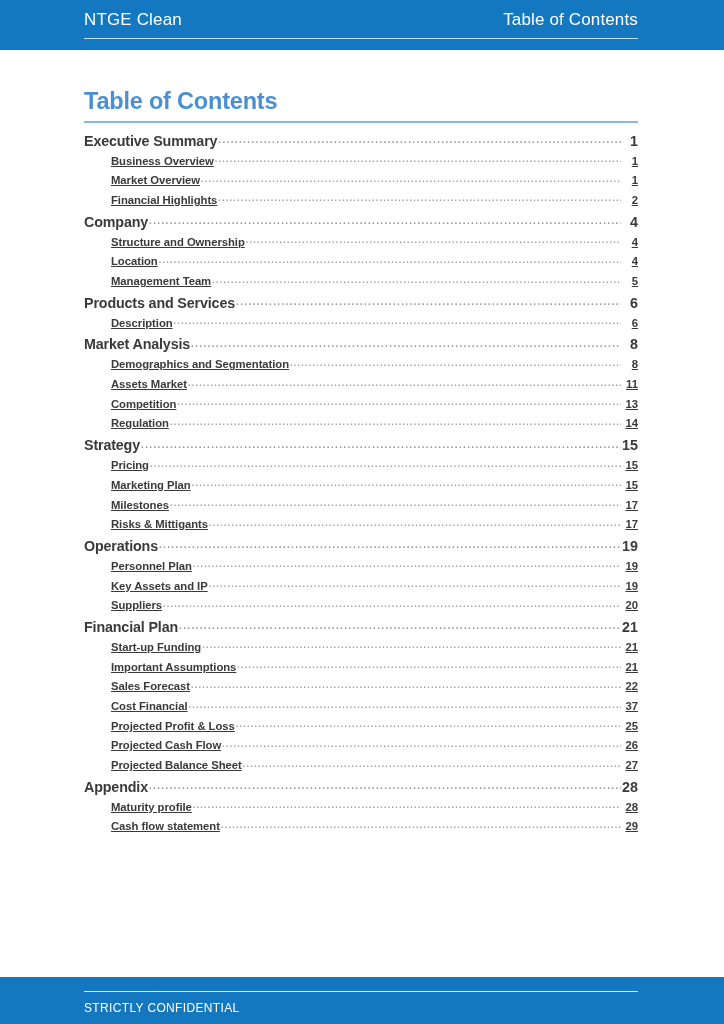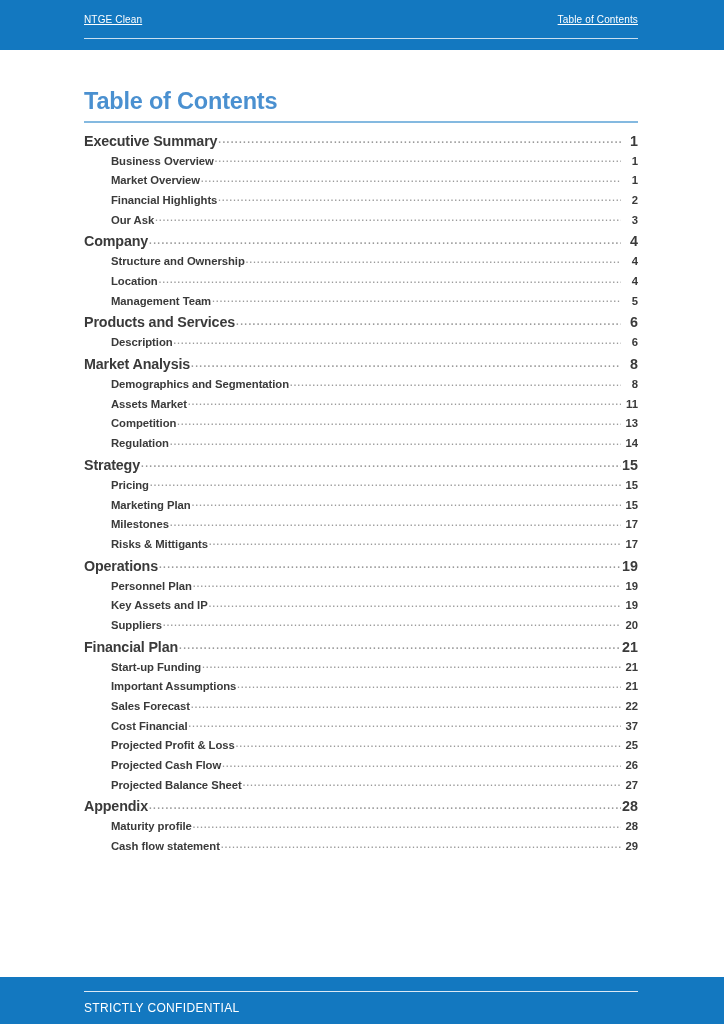--- a/index.html
+++ b/index.html
@@ -39,25 +39,24 @@
     top: 13px;
     height: 22px;
     display: flex;
     align-items: flex-start;
     justify-content: space-between;
     border-bottom: 1px solid #c9dff0;
     padding-bottom: 3px;
   }
   .hdr-left, .hdr-right {
     color: #ffffff;
-    font-size: 10px;
+    font-size: 17px;
     letter-spacing: 0.15px;
     line-height: 13px;
     white-space: nowrap;
-    text-decoration: underline;
   }
 
   
   .content {
     position: absolute;
     left: 84px;
     top: 88px;
     width: 554px;
   }
   .doc-title {
@@ -128,20 +127,21 @@
   .toc-entry.lvl1 .label { letter-spacing: -0.15px; }
   .toc-entry.lvl1 .pageno { font-weight: bold; }
 
   
   .toc-entry.lvl2 {
     font-size: 11.3px;
     font-weight: bold;
     line-height: 19.7px;
     height: 19.7px;
     padding-left: 27px;
+    text-decoration: underline;
   }
   .toc-entry.lvl2 .label { letter-spacing: -0.05px; }
   .toc-entry.lvl2 .leader::after { font-size: 9px; letter-spacing: 1.25px; }
 
   
   .page-footer {
     position: absolute;
     left: 0;
     bottom: 0;
     width: 724px;
@@ -194,25 +194,20 @@
         <div class="toc-entry lvl2">
           <span class="label">Market Overview</span>
           <span class="leader"></span>
           <span class="pageno">1</span>
         </div>
         <div class="toc-entry lvl2">
           <span class="label">Financial Highlights</span>
           <span class="leader"></span>
           <span class="pageno">2</span>
         </div>
-        <div class="toc-entry lvl2">
-          <span class="label">Our Ask</span>
-          <span class="leader"></span>
-          <span class="pageno">3</span>
-        </div>
         <div class="toc-entry lvl1">
           <span class="label">Company</span>
           <span class="leader"></span>
           <span class="pageno">4</span>
         </div>
         <div class="toc-entry lvl2">
           <span class="label">Structure and Ownership</span>
           <span class="leader"></span>
           <span class="pageno">4</span>
         </div>

